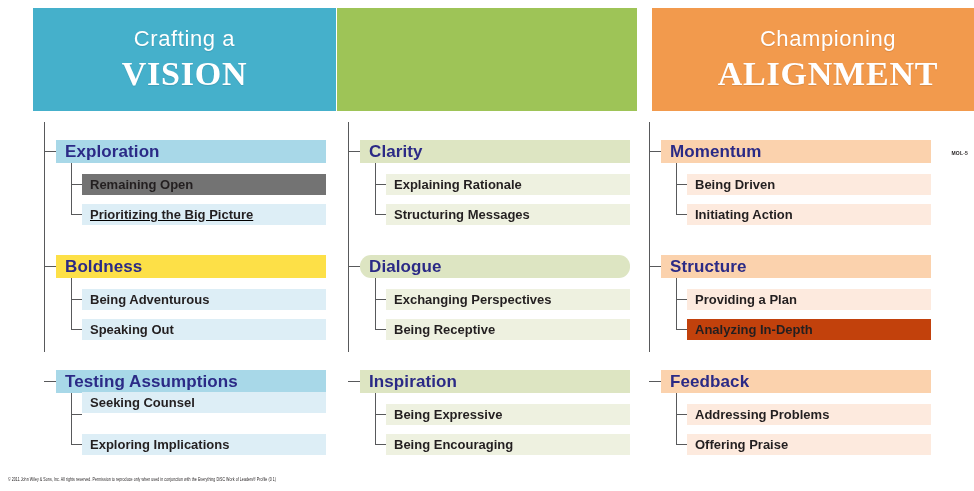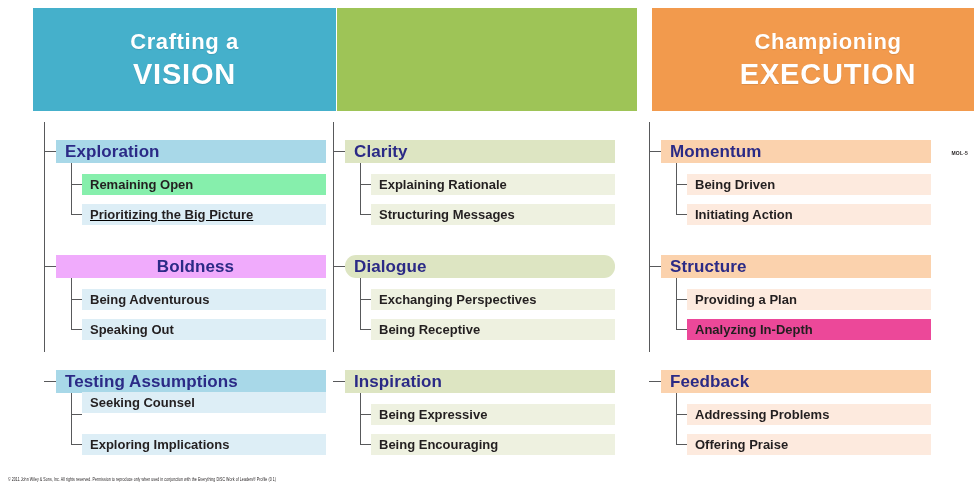--- a/index.html
+++ b/index.html
@@ -39,44 +39,45 @@
     display: flex;
     flex-direction: column;
     align-items: center;
     justify-content: center;
     color: #ffffff;
     text-align: center;
     line-height: 1;
   }
   .col-header .line1 {
     font-size: 22px;
-    font-weight: bold;
+    font-weight: normal;
     letter-spacing: 0.6px;
     margin-bottom: 7px;
     text-shadow: 0 1px 1px rgba(0,0,0,0.10);
   }
   .col-header .line2 {
-    font-size: 29px;
+    font-size: 34px;
     font-weight: bold;
     letter-spacing: 0.8px;
     text-shadow: 0 1px 1px rgba(0,0,0,0.10);
+    font-family: Liberation Serif, serif;
   }
 
   #hdr-0 { left: 33px;  width: 303px; }
   #hdr-1 { left: 337px; width: 300px; }
   #hdr-2 { left: 652px; width: 352px; }
 
   
   .col-body {
     position: absolute;
     top: 111px;
     height: 350px;
   }
   #body-0 { left: 33px;  width: 303px; }
-  #body-1 { left: 322px; width: 300px; }
+  #body-1 { left: 337px; width: 300px; }
   #body-2 { left: 638px; width: 303px; }
 
   
   .trunk {
     position: absolute;
     left: 11px;
     top: 18px;
     width: 1px;
     background: #58595b;
   }
@@ -182,44 +183,44 @@
 
   <div class="header-row">
     <div class="col-header" id="hdr-0" style="background: rgb(69, 176, 203);">
       <div class="line1">Crafting a</div>
       <div class="line2">VISION</div>
     </div>
     <div class="col-header" id="hdr-1" style="background: rgb(158, 196, 87);">
     </div>
     <div class="col-header" id="hdr-2" style="background: rgb(242, 154, 77);">
       <div class="line1">Championing</div>
-      <div class="line2">EXECUTION</div>
+      <div class="line2">ALIGNMENT</div>
     </div>
   </div>
 
   <div class="col-body" id="body-0">
       <div class="trunk" style="top: 11px; height: 230px;"></div>
       <div class="group" style="top: 29px;">
         <div class="cat-connector"></div>
         <div class="cat-box" style="background: rgb(168, 216, 232);">
           <span class="cat-label">Exploration</span>
         </div>
         <div class="sub-trunk" style="top: 23px; height: 51px;"></div>
         <div class="sub-connector" style="top: 44px;"></div>
-        <div class="sub-box" style="background: #86efac; top: 34px;">
+        <div class="sub-box" style="background: #737373; top: 34px;">
           <span class="sub-label">Remaining Open</span>
         </div>
         <div class="sub-connector" style="top: 74px;"></div>
         <div class="sub-box" style="background: rgb(221, 238, 246); top: 64px; text-decoration: underline;">
           <span class="sub-label">Prioritizing the Big Picture</span>
         </div>
       </div>
       <div class="group" style="top: 144px;">
         <div class="cat-connector"></div>
-        <div class="cat-box" style="background: #f0abfc; justify-content: center;">
+        <div class="cat-box" style="background: #fde047;">
           <span class="cat-label">Boldness</span>
         </div>
         <div class="sub-trunk" style="top: 23px; height: 51px;"></div>
         <div class="sub-connector" style="top: 44px;"></div>
         <div class="sub-box" style="background: rgb(221, 238, 246); top: 34px;">
           <span class="sub-label">Being Adventurous</span>
         </div>
         <div class="sub-connector" style="top: 74px;"></div>
         <div class="sub-box" style="background: rgb(221, 238, 246); top: 64px;">
           <span class="sub-label">Speaking Out</span>
@@ -310,21 +311,21 @@
         <div class="cat-connector"></div>
         <div class="cat-box" style="background: rgb(251, 210, 173);">
           <span class="cat-label">Structure</span>
         </div>
         <div class="sub-trunk" style="top: 23px; height: 51px;"></div>
         <div class="sub-connector" style="top: 44px;"></div>
         <div class="sub-box" style="background: rgb(253, 234, 222); top: 34px;">
           <span class="sub-label">Providing a Plan</span>
         </div>
         <div class="sub-connector" style="top: 74px;"></div>
-        <div class="sub-box" style="background: #ec4899; top: 64px;">
+        <div class="sub-box" style="background: #c2410c; top: 64px;">
           <span class="sub-label">Analyzing In-Depth</span>
         </div>
       </div>
       <div class="group" style="top: 259px;">
         <div class="cat-connector"></div>
         <div class="cat-box" style="background: rgb(251, 210, 173);">
           <span class="cat-label">Feedback</span>
         </div>
         <div class="sub-trunk" style="top: 23px; height: 51px;"></div>
         <div class="sub-connector" style="top: 44px;"></div>

